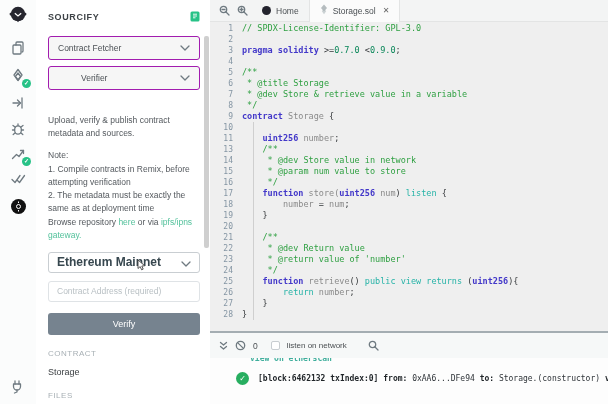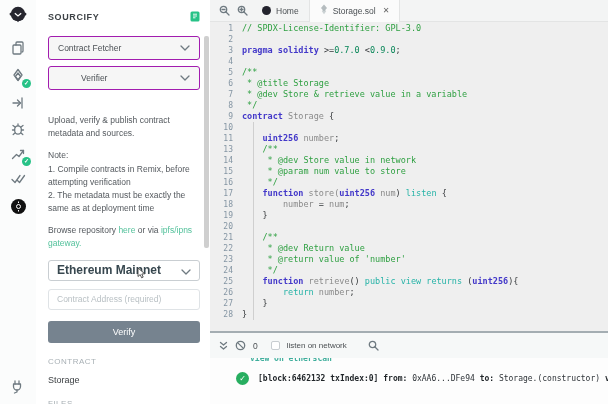--- a/index.html
+++ b/index.html
@@ -16,21 +16,21 @@
 
   
   .sidebar { width:174px; background:#ffffff; position:relative; padding:8px 10px 0 12px; flex:none; }
   .sb-head { display:flex; align-items:center; justify-content:space-between; }
   .sb-title { font-size:9px; letter-spacing:.6px; color:#3e4347; font-weight:bold; }
   .card { margin-top:10px; height:24px; background:#f6f6f6; border:1px solid #a21caf; border-radius:3px;
           display:flex; align-items:center; justify-content:space-between; padding:0 9px; cursor:pointer; }
   .card span { font-size:8.5px; color:#4b5055; }
   .desc { margin-top:24px; font-size:8.5px; color:#54595e; line-height:1.55; }
   .note { margin-top:9px; font-size:8.5px; color:#54595e; line-height:1.55; }
-  .browse { margin-top:9px; font-size:8.5px; color:#54595e; line-height:1.55; }
+  .browse { margin-top:1px; font-size:8.5px; color:#54595e; line-height:1.55; }
   a.grn { color:#53c19b; text-decoration:none; cursor:pointer; }
   .select { position:relative; margin-top:9px; height:21px; border:1px solid #c9ced2; border-radius:3px;
             display:flex; align-items:center; justify-content:space-between; padding:0 8px; background:#fff; cursor:pointer;}
   .select b { font-size:12px; color:#37474f; }
   .input { margin-top:8px; width:100%; height:21px; border:1px solid #dfe3e6; border-radius:3px;
            font-size:8.5px; color:#555; padding:0 8px; outline:none; font-family:"Liberation Sans",sans-serif;}
   .input::placeholder { color:#b9c0c4; }
   .verify { margin-top:11px; width:100%; height:22px; background:#76838f; border:none; border-radius:3px;
             color:#fff; font-size:9px; cursor:pointer; font-family:"Liberation Sans",sans-serif; }
   .seclab { margin-top:14px; font-size:8px; letter-spacing:.5px; color:#a8b0b5; }

